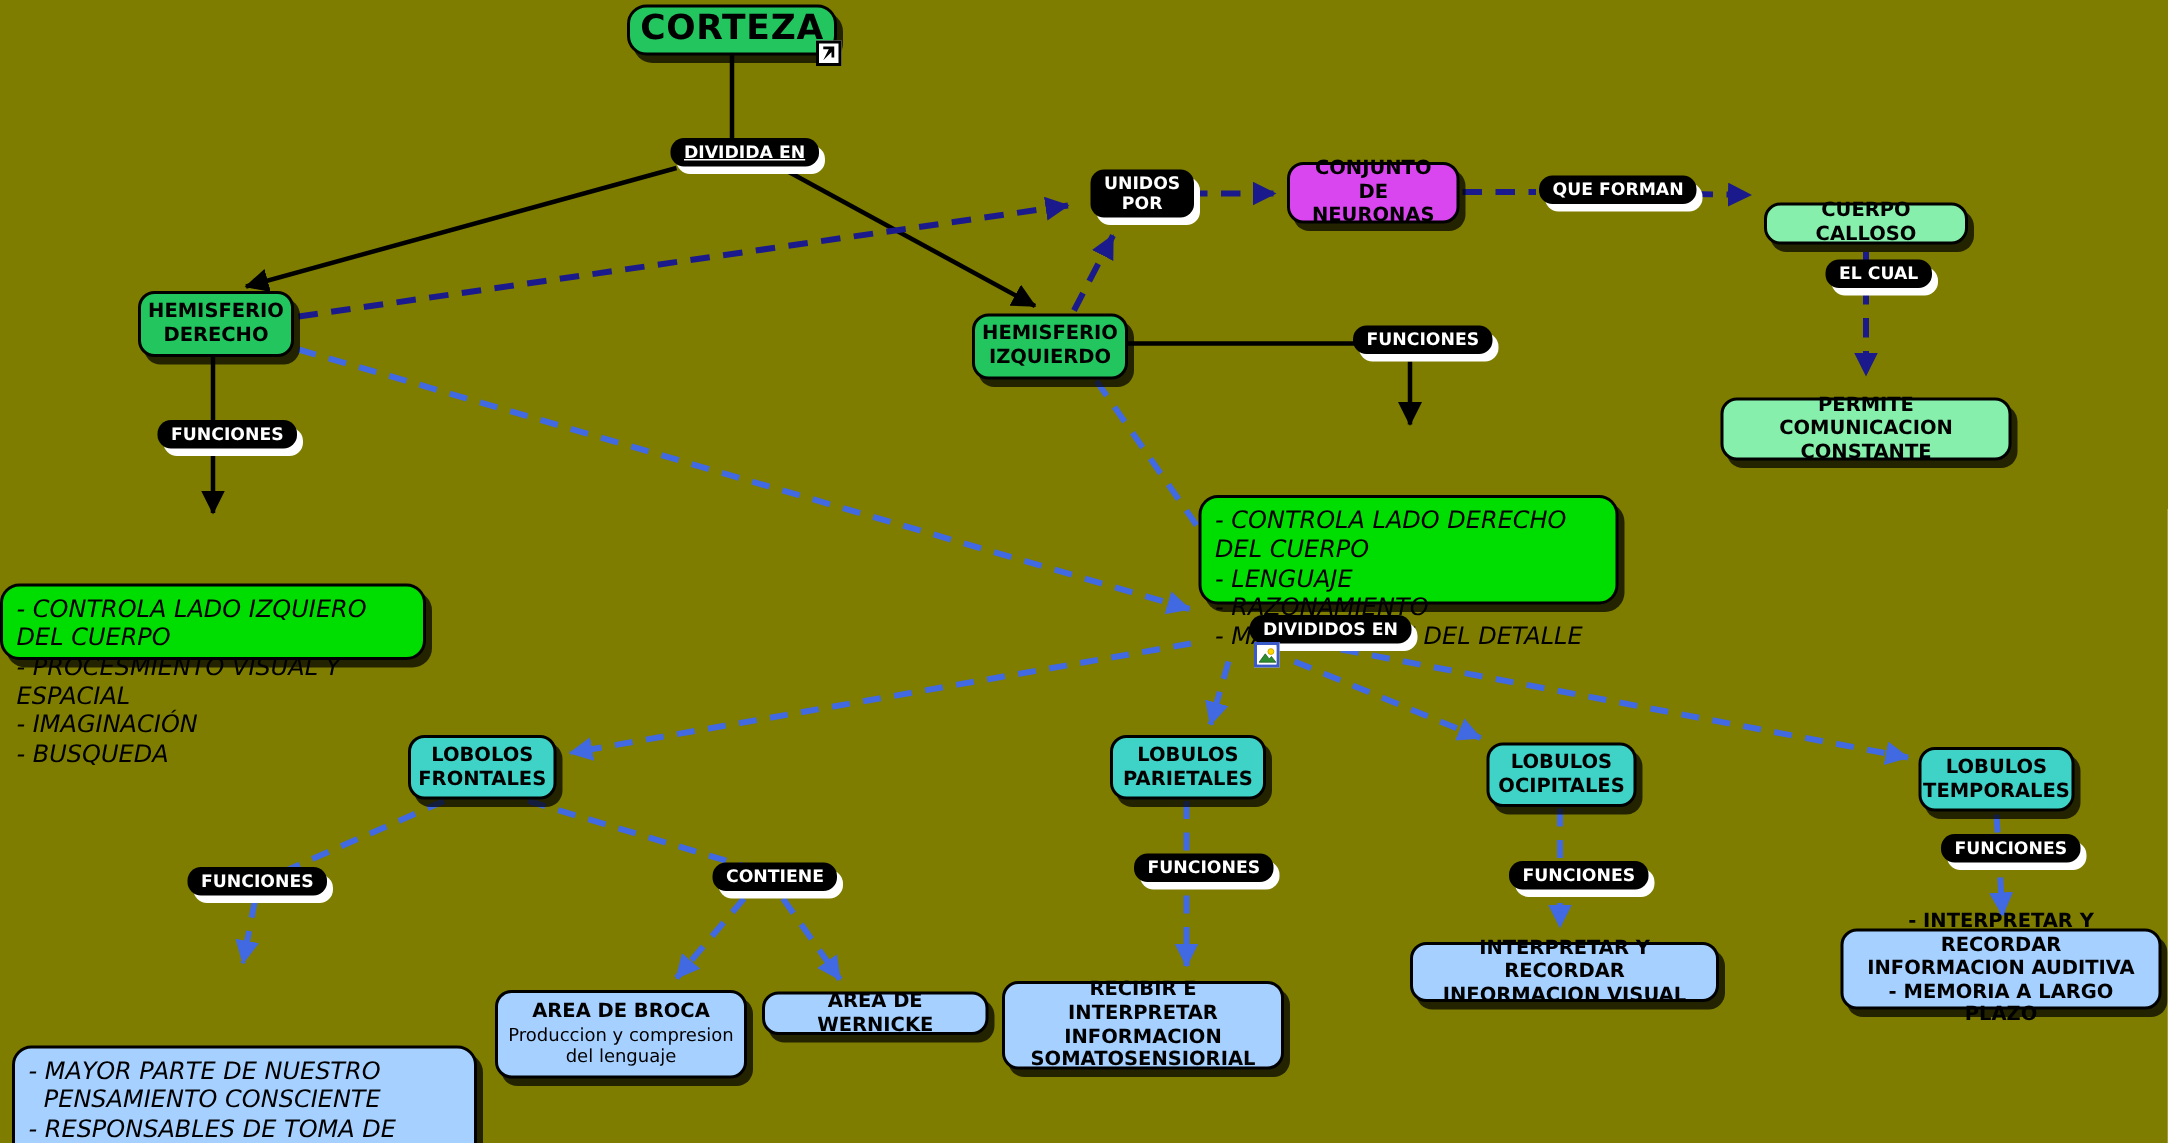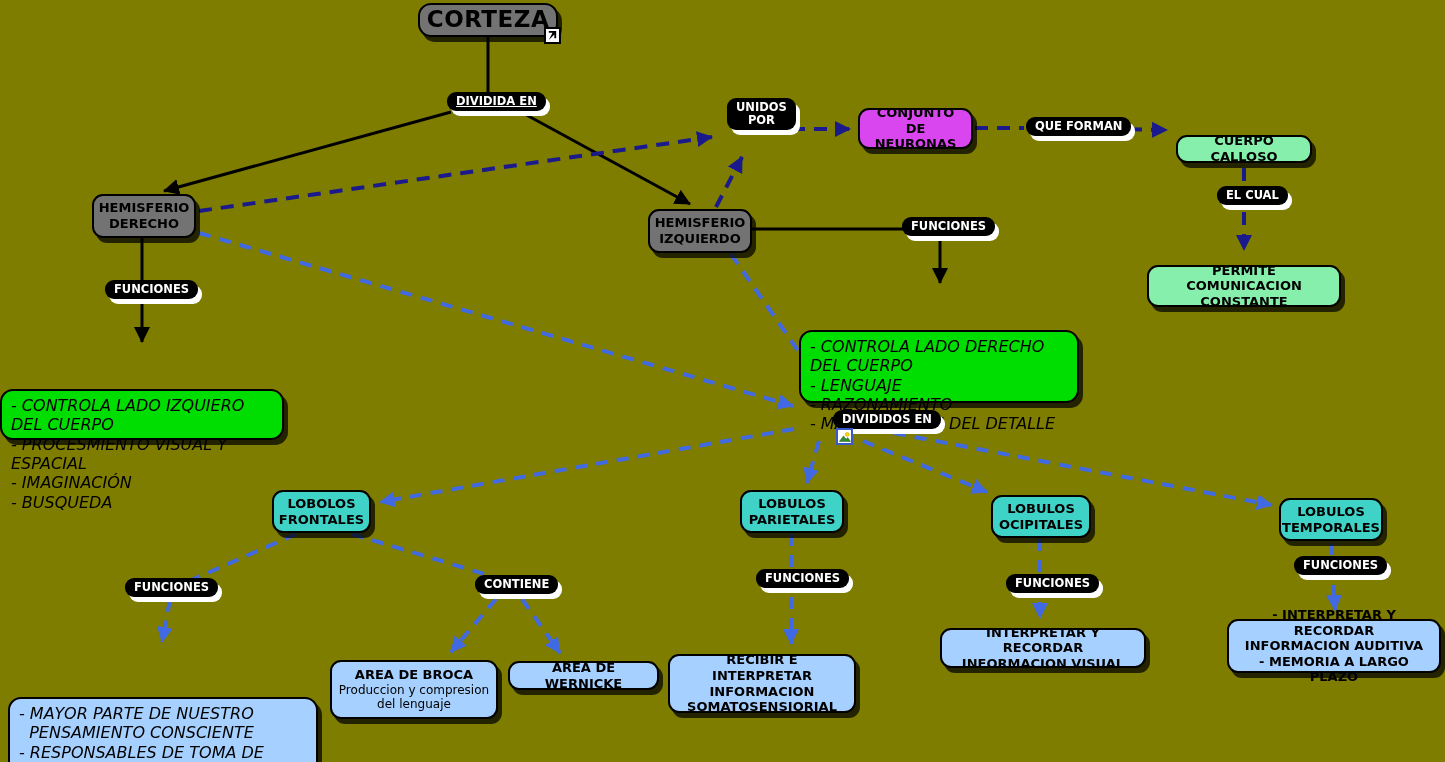--- a/index.html
+++ b/index.html
@@ -11,21 +11,21 @@
   }
   svg.connectors{position:absolute;left:0;top:0;width:1445px;height:762px;}
   .node{
     position:absolute;box-sizing:border-box;
     border:2px solid #000;border-radius:11px;
     box-shadow:4px 5px 0 rgba(0,0,0,0.72);
     display:flex;flex-direction:column;align-items:center;justify-content:center;
     text-align:center;font-weight:bold;font-size:13px;line-height:1.2;
     color:#000;white-space:pre-line;padding:3px 6px;
   }
-  .green{background:#737373;}
+  .green{background:#22c55e;}
   .brightgreen{background:#00DD00;}
   .yellow{background:#d946ef;}
   .cream{background:#86efac;margin-top:19px;}
   .turq{background:#3FD2C7;}
   .lblue{background:#A6D0FF;}
   .corteza{font-size:23px;border-radius:13px;letter-spacing:.5px;}
   .listbox{
     font-weight:normal;font-style:italic;text-align:left;
     align-items:flex-start;justify-content:flex-start;
     white-space:pre-wrap;font-size:16px;line-height:1.21;
@@ -161,26 +161,26 @@
 
   <div class="node lblue" style="left:940px;top:628px;width:206px;height:40px;">INTERPRETAR Y RECORDAR
 INFORMACION VISUAL</div>
 
   <div class="node lblue" style="left:1227px;top:619px;width:214px;height:54px;">- INTERPRETAR Y RECORDAR
   INFORMACION AUDITIVA
 - MEMORIA A LARGO PLAZO</div>
 
   <div class="pill" style="left:447px;top:92px;text-decoration:underline;">DIVIDIDA EN</div>
 
-  <div class="pill" style="left:727px;top:98px;">UNIDOS
+  <div class="pill" style="left:727px;top:113px;">UNIDOS
 POR</div>
 
   <div class="pill" style="left:1026px;top:117px;">QUE FORMAN</div>
 
-  <div class="pill" style="left:1217px;top:186px;">EL CUAL</div>
+  <div class="pill" style="left:1217px;top:173px;">EL CUAL</div>
 
   <div class="pill" style="left:105px;top:280px;">FUNCIONES</div>
 
   <div class="pill" style="left:902px;top:217px;">FUNCIONES</div>
 
   <div class="pill" style="left:833px;top:410px;">DIVIDIDOS EN</div>
 
   <div class="mini-icon img" style="left:836px;top:428px;">
     <svg width="12" height="12" viewBox="0 0 16 16">
       <rect x="0" y="0" width="16" height="16" fill="#fff"></rect>

